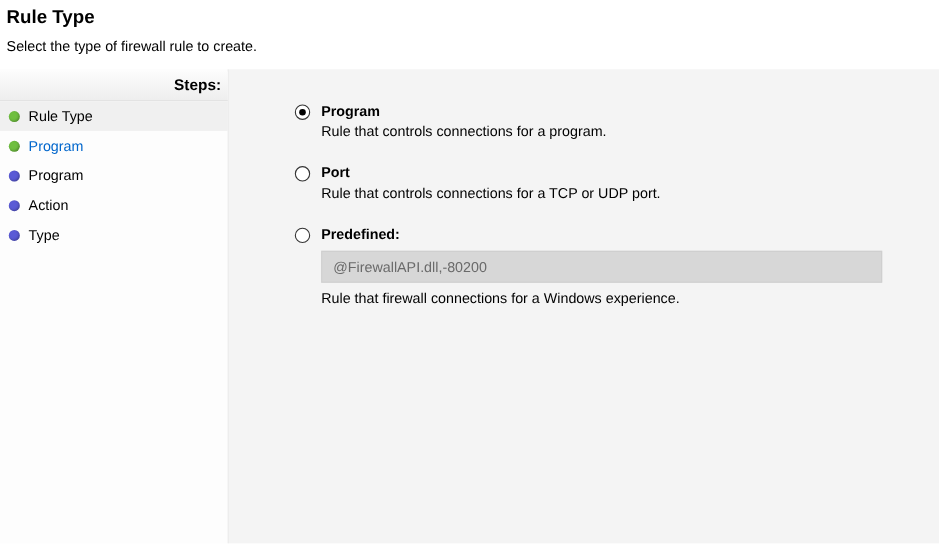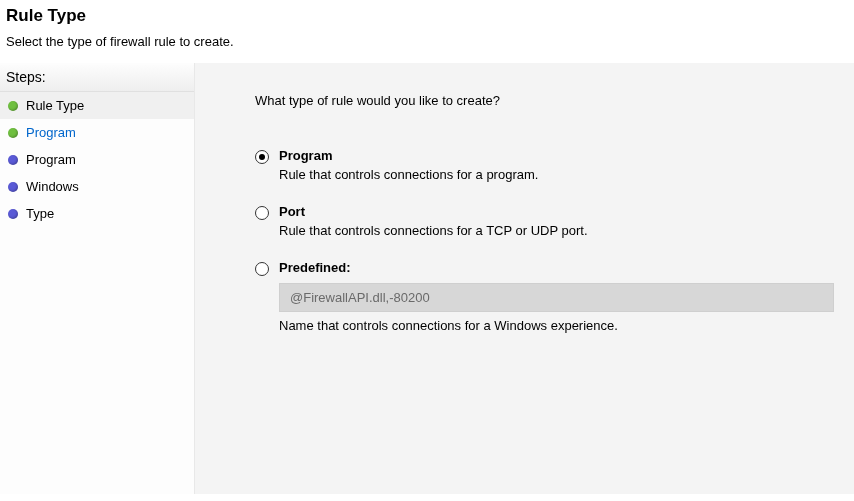--- a/index.html
+++ b/index.html
@@ -28,25 +28,26 @@
     display: flex;
     height: calc(100% - 70px);
   }
   .sidebar {
     width: 208px;
     background: #fdfdfd;
     border-right: 1px solid #e8e8e8;
     padding-top: 2px;
   }
   .sidebar-header {
-    font-weight: normal;
+    font-weight: bold;
     font-size: 14px;
     padding: 4px 6px 6px 6px;
     background: linear-gradient(#fcfcfc,#eeeeee);
     border-bottom: 1px solid #e0e0e0;
+    text-align: right;
   }
   .step {
     display: flex;
     align-items: center;
     padding: 6px 6px 6px 8px;
     cursor: default;
     color: #000;
   }
   .step.selected {
     background: #f0f0f0;
@@ -94,21 +95,21 @@
   }
   .opt-body { flex: 1; }
   .opt-label { font-weight: bold; margin-bottom: 4px; }
   .opt-desc { color: #000000; }
   .combo {
     margin: 8px 0 6px 0;
     background: #d7d7d7;
     border: 1px solid #cfcfcf;
     color: #6a6a6a;
     padding: 6px 10px;
-    width: 555px;
+    width: 510px;
     font-size: 13px;
   }
 </style>
 </head>
 <body>
 
 <div class="header">
   <h1>Rule Type</h1>
   <div class="subtitle">Select the type of firewall rule to create.</div>
 </div>
@@ -125,30 +126,29 @@
     <div class="step link">
       <span class="bullet green"></span>
       <span>Program</span>
     </div>
     <div class="step">
       <span class="bullet purple"></span>
       <span>Program</span>
     </div>
     <div class="step">
       <span class="bullet purple"></span>
-      <span>Windows</span>
+      <span>Action</span>
     </div>
     <div class="step">
       <span class="bullet purple"></span>
       <span>Type</span>
     </div>
   </div>
 
   <div class="main">
-    <div class="question">What type of rule would you like to create?</div>
 
     <div class="option">
       <span class="radio checked"></span>
       <div class="opt-body">
         <div class="opt-label">Program</div>
         <div class="opt-desc">Rule that controls connections for a program.</div>
       </div>
     </div>
 
     <div class="option">
@@ -157,19 +157,19 @@
         <div class="opt-label">Port</div>
         <div class="opt-desc">Rule that controls connections for a TCP or UDP port.</div>
       </div>
     </div>
 
     <div class="option">
       <span class="radio"></span>
       <div class="opt-body">
         <div class="opt-label">Predefined:</div>
         <div class="combo">@FirewallAPI.dll,-80200</div>
-        <div class="opt-desc">Name that controls connections for a Windows experience.</div>
+        <div class="opt-desc">Rule that firewall connections for a Windows experience.</div>
       </div>
     </div>
 
 
   </div>
 </div>
 
 </body></html>

